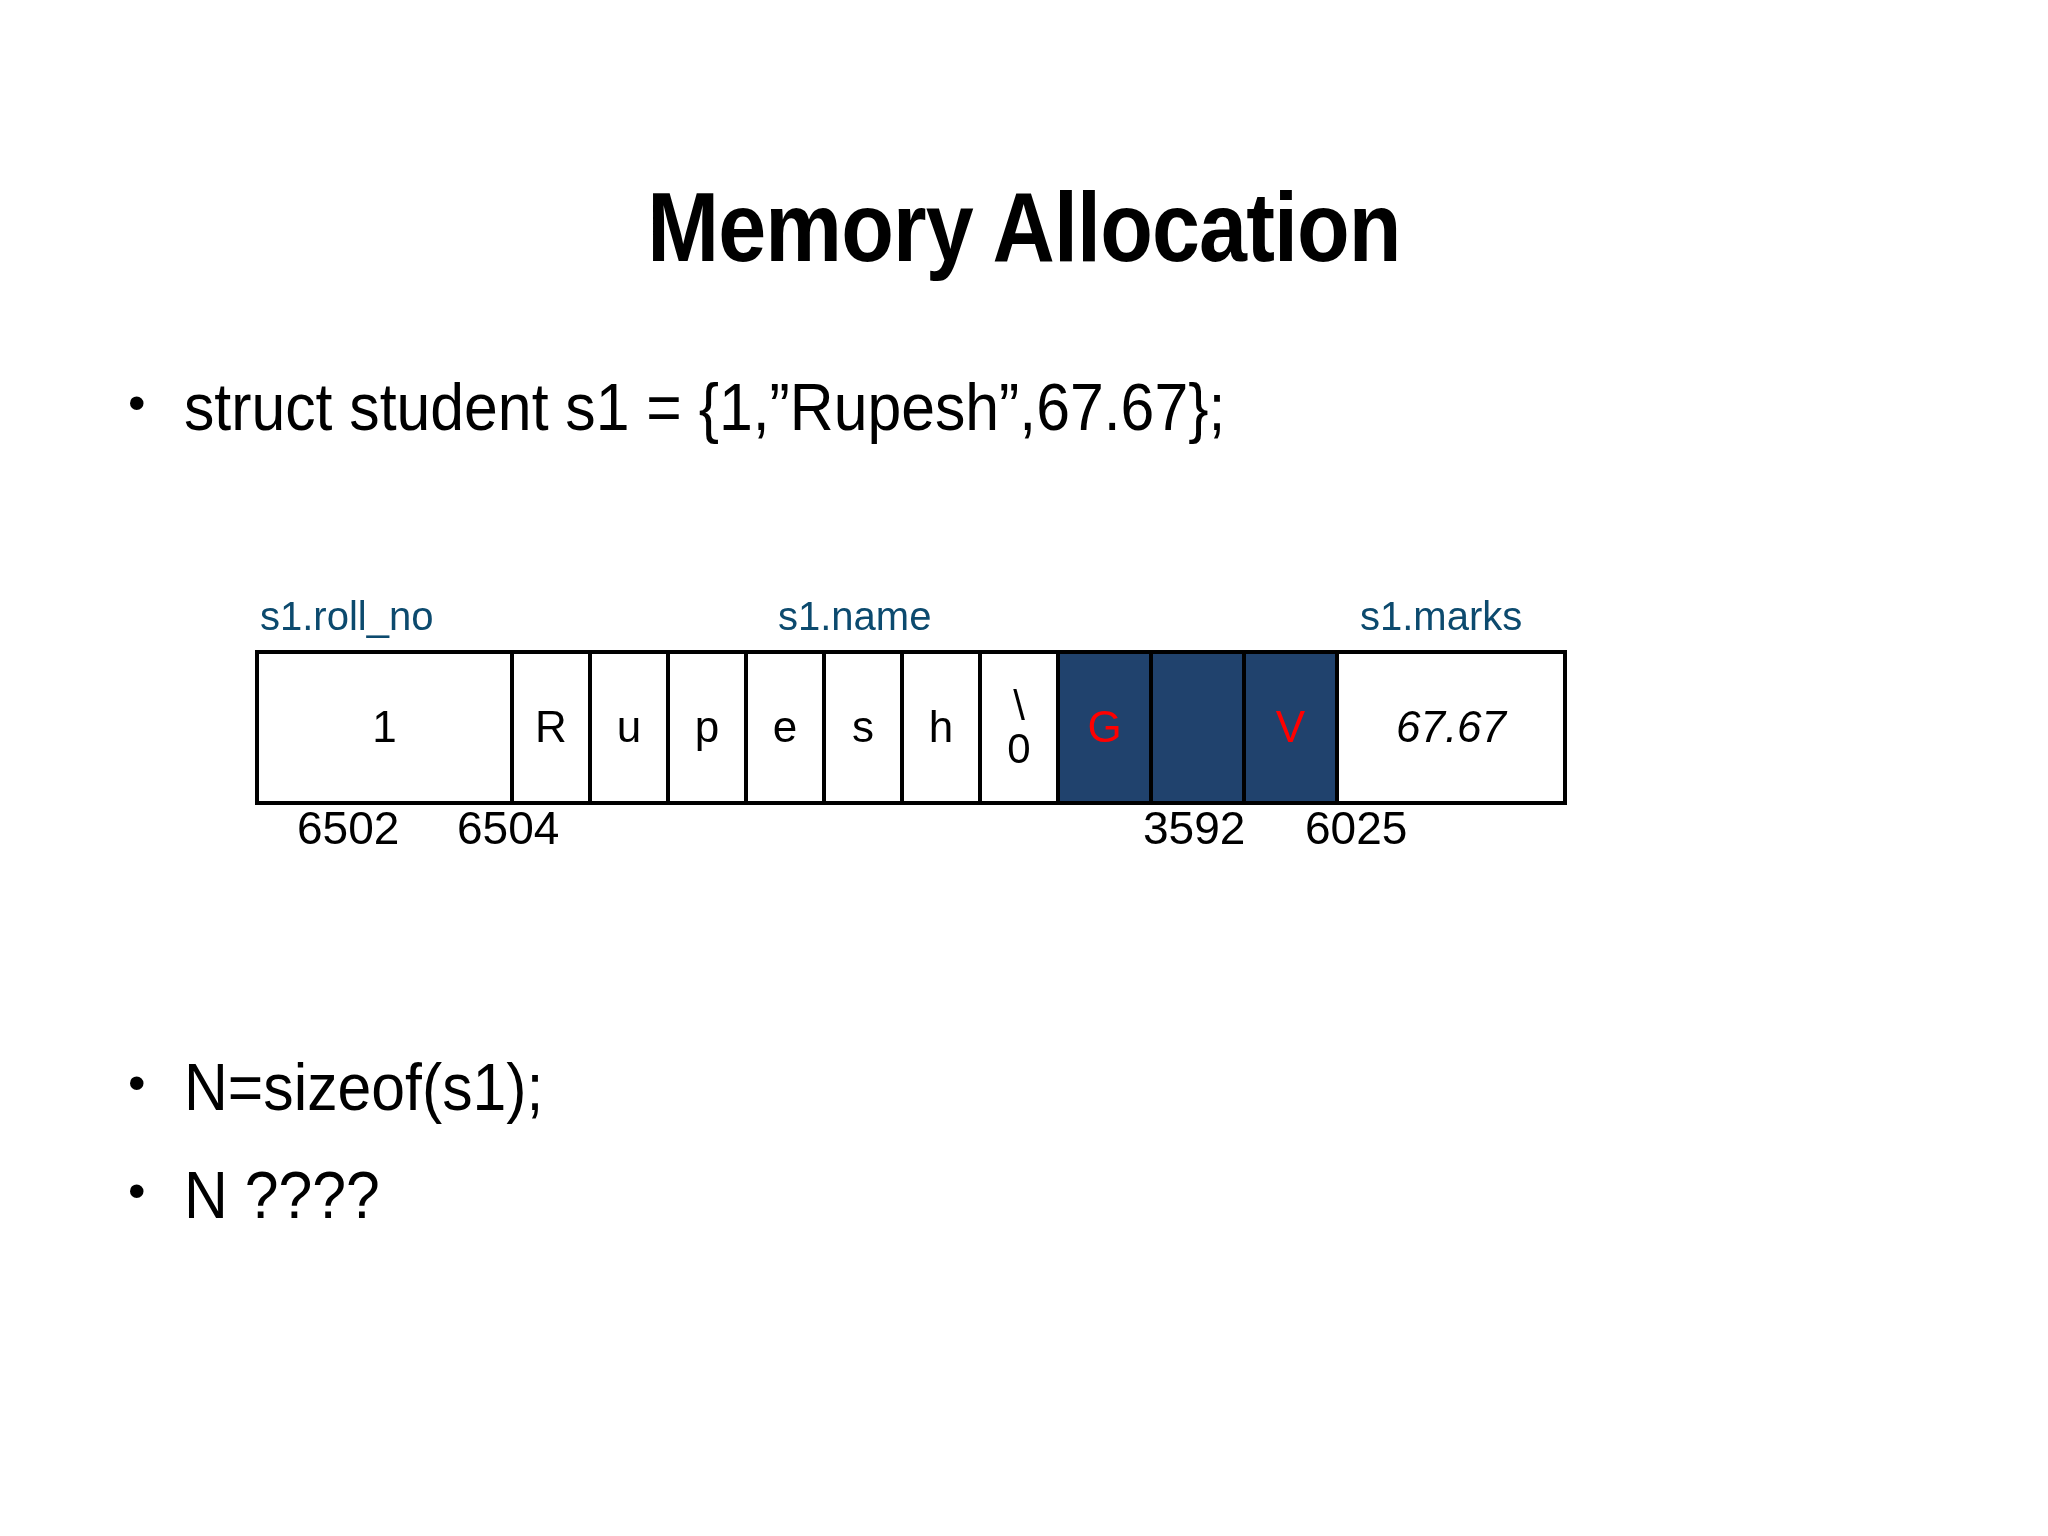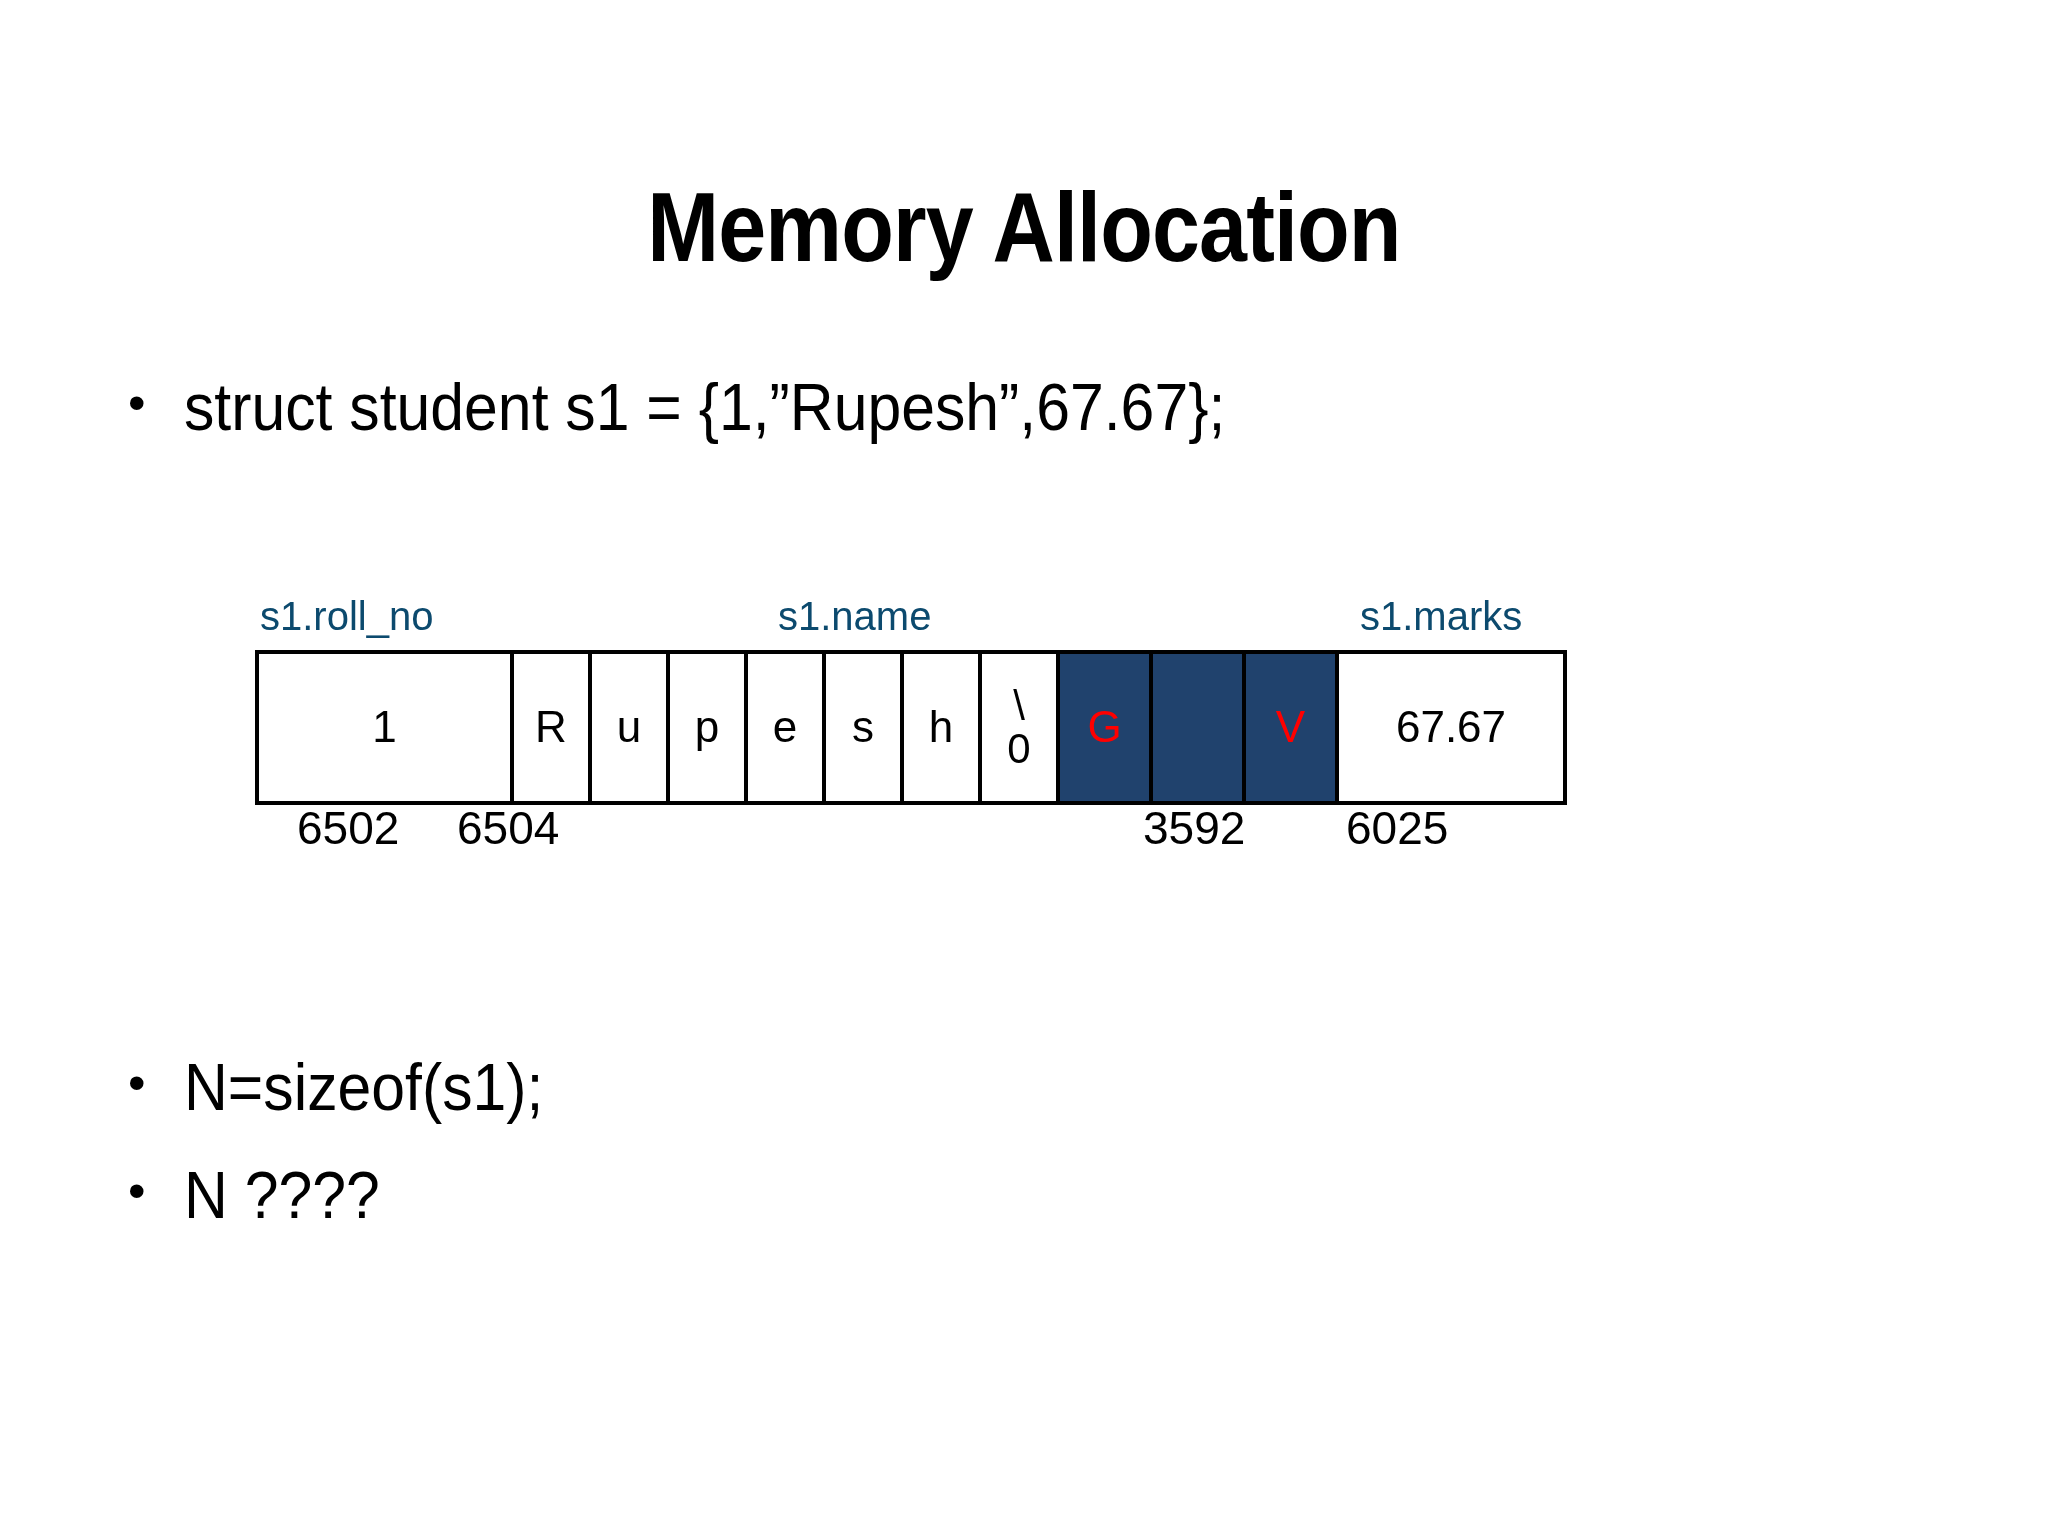--- a/index.html
+++ b/index.html
@@ -98,21 +98,21 @@
     display: flex;
     align-items: center;
     justify-content: center;
     font-size: 44px;
     line-height: 1.05;
     background: #ffffff;
     color: #000000;
     text-align: center;
     overflow: hidden;
   }
-  .mem-cell:last-child { border-right: none; }
+  .mem-cell:last-child { border-right: none; font-style: italic; }
 
   .mem-cell.wide-int   { width: 255px; flex: 0 0 255px; }
   .mem-cell.char       { width: 78px;  flex: 0 0 78px; }
   .mem-cell.nullchar   { width: 78px;  flex: 0 0 78px; line-height: 1.0; }
   .mem-cell.blue       { width: 93px;  flex: 0 0 93px; background: #20426D; color: #FF0000; }
   .mem-cell.float      { flex: 1 1 auto; }
 
   .nullchar-stack {
     display: flex;
     flex-direction: column;
@@ -130,21 +130,21 @@
     position: absolute;
     top: 0;
     font-size: 46px;
     line-height: 1.0;
     white-space: nowrap;
     color: #000000;
   }
   .mem-addr.a6502 { left: 42px; }
   .mem-addr.a6504 { left: 202px; }
   .mem-addr.a6024 { left: 888px; }
-  .mem-addr.a6025 { left: 1091px; }
+  .mem-addr.a6025 { left: 1050px; }
 </style>
 </head>
 <body>
 
 <h1 class="slide-title">Memory Allocation</h1>
 
 <div class="bullet-row" id="bullet-struct">
   <span class="bullet-dot">•</span>
   <span class="bullet-text">struct student s1 = {1,”Rupesh”,67.67};</span>
 </div>

